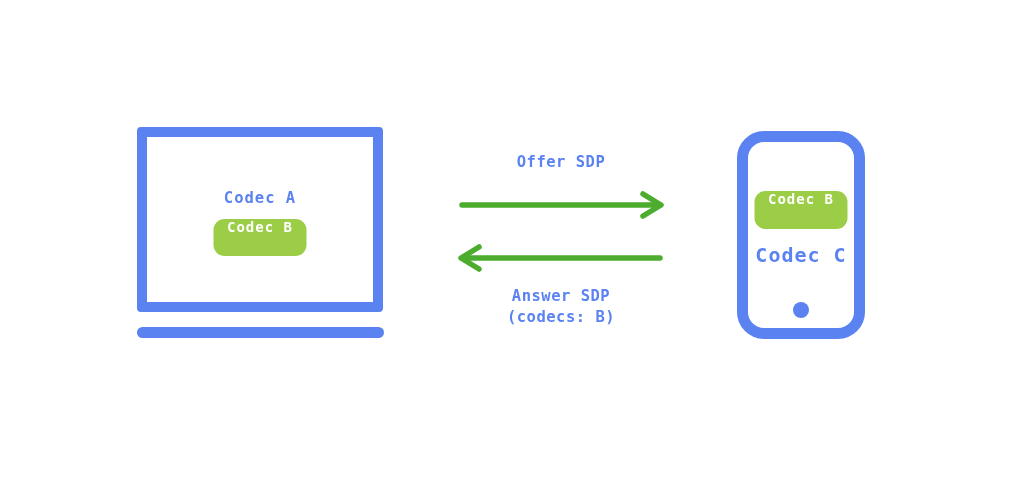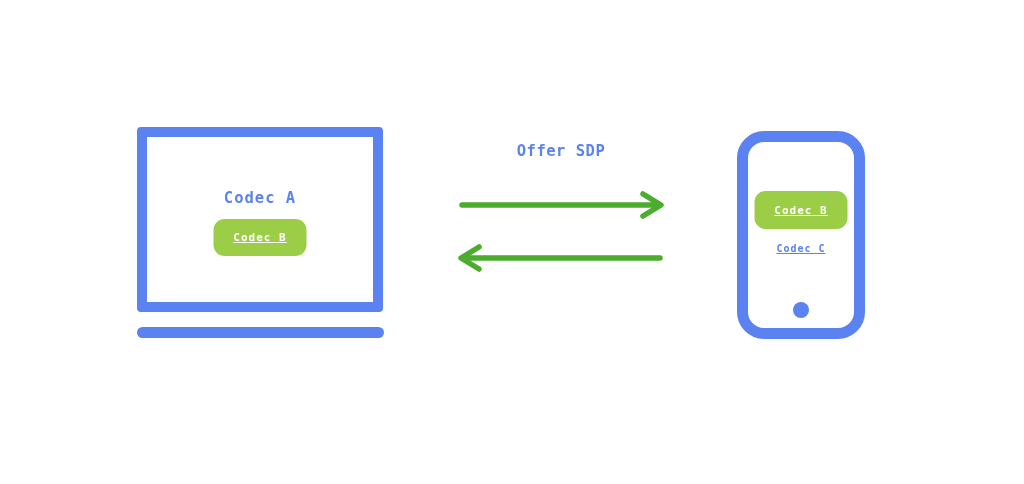--- a/index.html
+++ b/index.html
@@ -43,28 +43,27 @@
     text-align: center;
     color: var(--blue);
     font-size: 15.5px;
     letter-spacing: 1px;
   }
 
   
   .badge {
     position: absolute;
     display: flex;
-    align-items: center;
+    align-items: flex-start;
     justify-content: center;
     background: var(--badge-green);
     border-radius: 11px;
     color: var(--badge-text);
-    font-size: 11px;
+    font-size: 14px;
     letter-spacing: 1px;
-    text-decoration: underline;
   }
   .laptop-badge {
     left: 50%; top: 82px;
     transform: translateX(-50%);
     width: 93px; height: 37px;
   }
   .phone-badge {
     left: 50%; top: 49px;
     transform: translateX(-50%);
     width: 93px; height: 38px;
@@ -74,21 +73,21 @@
   .msg-label {
     position: absolute;
     left: 440px;
     width: 242px;
     text-align: center;
     color: var(--blue);
     font-size: 15.5px;
     line-height: 21px;
     letter-spacing: 0.5px;
   }
-  .offer-label  { top: 141px; }
+  .offer-label  { top: 152px; }
   .answer-label { top: 286px; }
 
   .arrow {
     position: absolute;
     color: var(--arrow-green);
   }
   .arrow-right { left: 459px; top: 189px; }
   .arrow-left  { left: 457px; top: 242px; }
 
   
@@ -98,23 +97,22 @@
     width: 128px; height: 208px;
     border: 11px solid var(--blue);
     border-radius: 27px;
     background: var(--bg);
   }
   .phone-codec-label {
     position: absolute;
     left: 0; right: 0; top: 101px;
     text-align: center;
     color: var(--blue);
-    font-size: 10px;
+    font-size: 20px;
     letter-spacing: 1px;
-    text-decoration: underline;
   }
   .phone-home-dot {
     position: absolute;
     left: 50%; top: 160px;
     transform: translateX(-50%);
     width: 16px; height: 16px;
     border-radius: 50%;
     background: var(--blue);
   }
 </style>
@@ -138,20 +136,24 @@
   <svg class="arrow arrow-right" width="206" height="32" viewBox="0 0 206 32" aria-hidden="true">
     <path d="M3 16 H 196" stroke="currentColor" stroke-width="5.5" stroke-linecap="round" fill="none"></path>
     <path d="M184 5 L 202 16 L 184 27" stroke="currentColor" stroke-width="5.5" stroke-linecap="round" stroke-linejoin="round" fill="none"></path>
   </svg>
 
   <svg class="arrow arrow-left" width="206" height="32" viewBox="0 0 206 32" aria-hidden="true">
     <path d="M203 16 H 10" stroke="currentColor" stroke-width="5.5" stroke-linecap="round" fill="none"></path>
     <path d="M22 5 L 4 16 L 22 27" stroke="currentColor" stroke-width="5.5" stroke-linecap="round" stroke-linejoin="round" fill="none"></path>
   </svg>
 
+  <div class="msg-label answer-label">
+    <div>Answer SDP</div>
+    <div>(codecs: B)</div>
+  </div>
 
   <div class="phone-body">
     <div class="badge phone-badge">
       <span>Codec B</span>
     </div>
     <div class="phone-codec-label">Codec C</div>
     <div class="phone-home-dot"></div>
   </div>
 
 </div>

